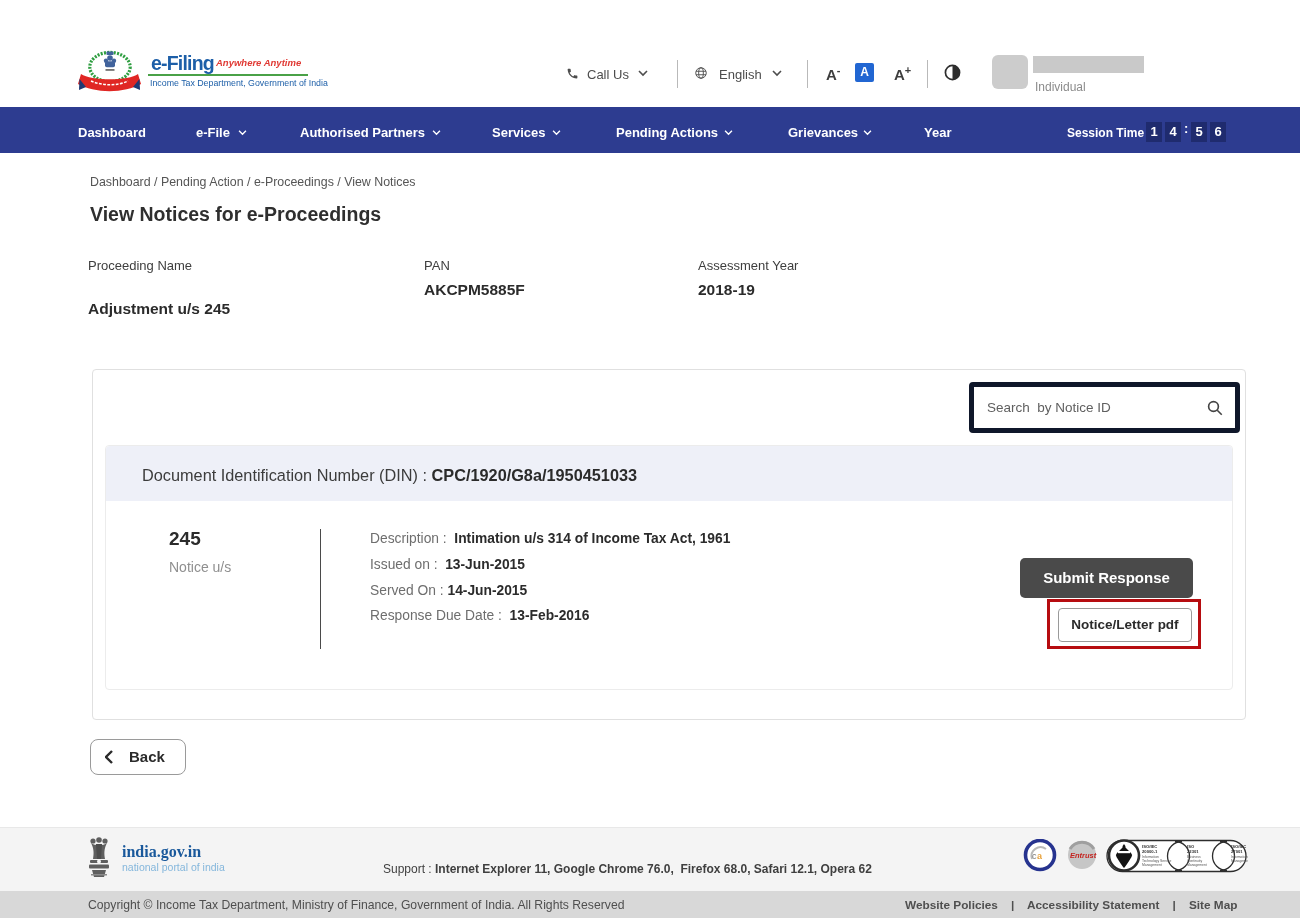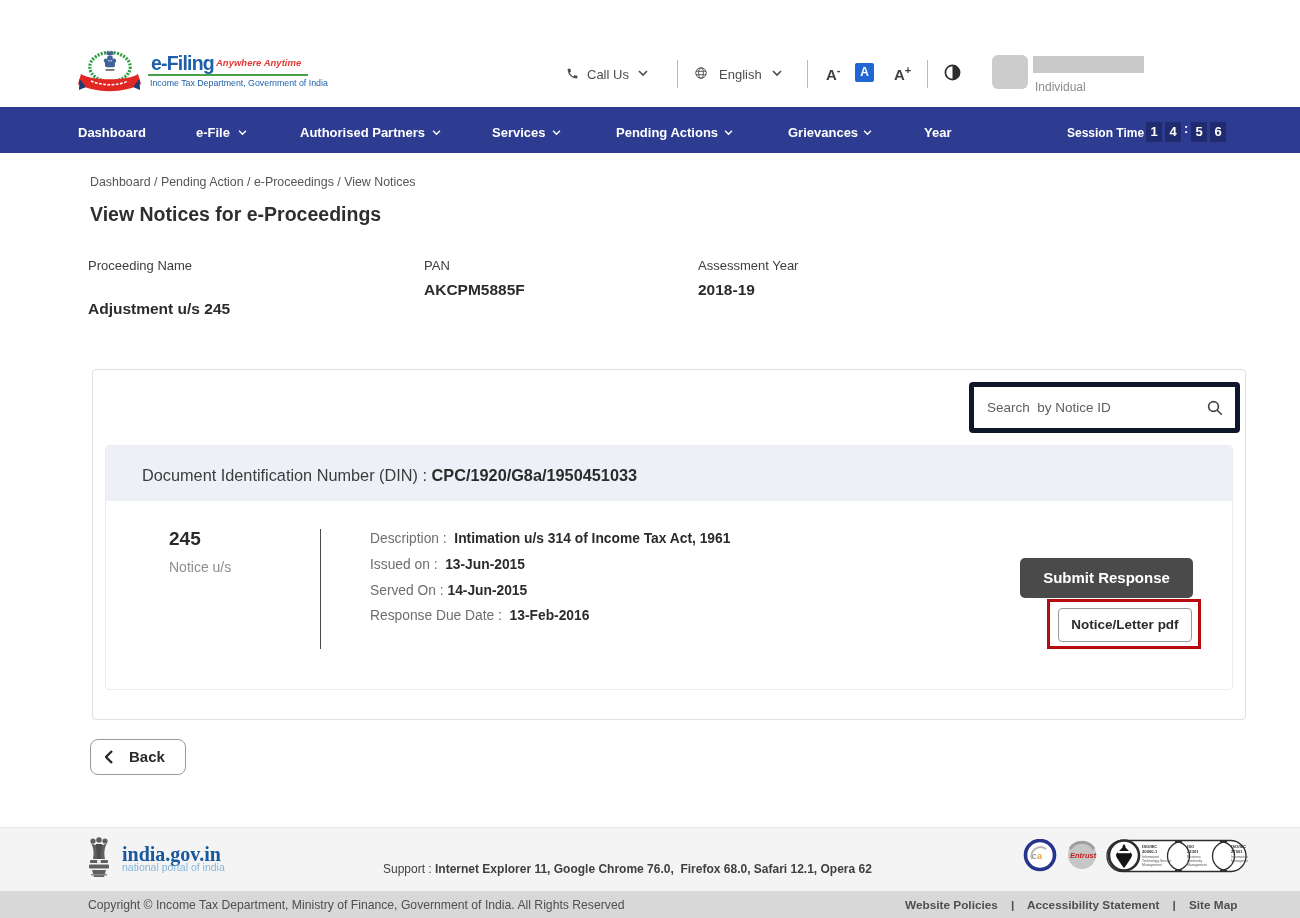--- a/index.html
+++ b/index.html
@@ -149,21 +149,21 @@
         <circle cx="12" cy="4" r="2.8"></circle>
         <circle cx="18" cy="5" r="2.6"></circle>
       <path d="M4 7 C7 12 7 18 6 23 L18 23 C17 18 17 12 20 7 C16 10 8 10 4 7 Z"></path>
       <path d="M9 8 L10 23 L14 23 L15 8 Z" fill="#4d4d4d"></path>
       <rect x="3" y="24" width="18" height="3" rx="1"></rect>
       <circle cx="12" cy="25.5" r="2" fill="#f4f4f4"></circle>
       <rect x="2" y="28.5" width="20" height="4" rx="1"></rect>
       <path d="M5 34 L19 34 L17 41 L7 41 Z"></path>
       <rect x="4" y="38" width="16" height="1.5" fill="#8a8a8a"></rect>
     </svg>
-    <div class="abs b" style="left:122px;top:15px;font-family:'Liberation Serif',serif;font-size:20px;color:#19589b;">india.gov.in</div>
+    <div class="abs b" style="left:122px;top:15px;font-family:'Liberation Serif',serif;font-size:16px;color:#19589b;">india.gov.in</div>
     <div class="abs" style="left:122px;top:33px;font-size:10.5px;color:#85b7dc;">national portal of india</div>
     <div class="abs" style="left:383px;top:34px;font-size:12px;color:#3f3f3f;">Support : <span class="b">Internet Explorer 11, Google Chrome 76.0,&nbsp; Firefox 68.0, Safari 12.1, Opera 62</span></div>
 
     <svg class="abs" style="left:1022px;top:11px;" width="226" height="34" viewBox="0 0 226 34">
       <circle cx="18" cy="16" r="14.5" fill="#fff" stroke="#26338f" stroke-width="3.6"></circle>
       <path d="M10 20 A9 9 0 0 1 24 10" stroke="#b9b9b9" stroke-width="2" fill="none"></path>
       <text x="10" y="20" font-size="9" fill="#777" font-family="Liberation Sans">c</text>
       <text x="15" y="20" font-size="9" font-weight="bold" fill="#e8a33d" font-family="Liberation Sans">a</text>
       <circle cx="60" cy="16" r="14" fill="#c6c6c6"></circle>
       <path d="M48 10 A14 14 0 0 1 72 10" stroke="#9f9f9f" stroke-width="3" fill="none"></path>

